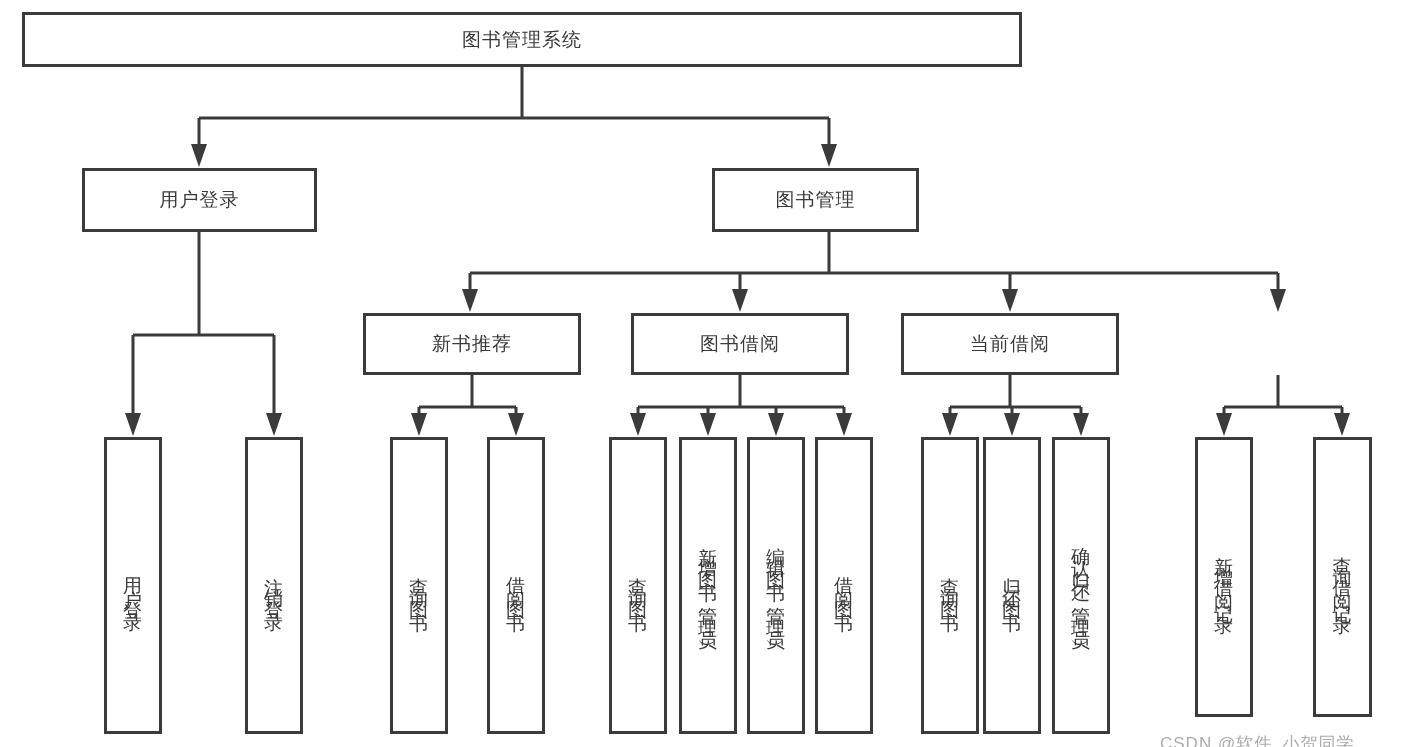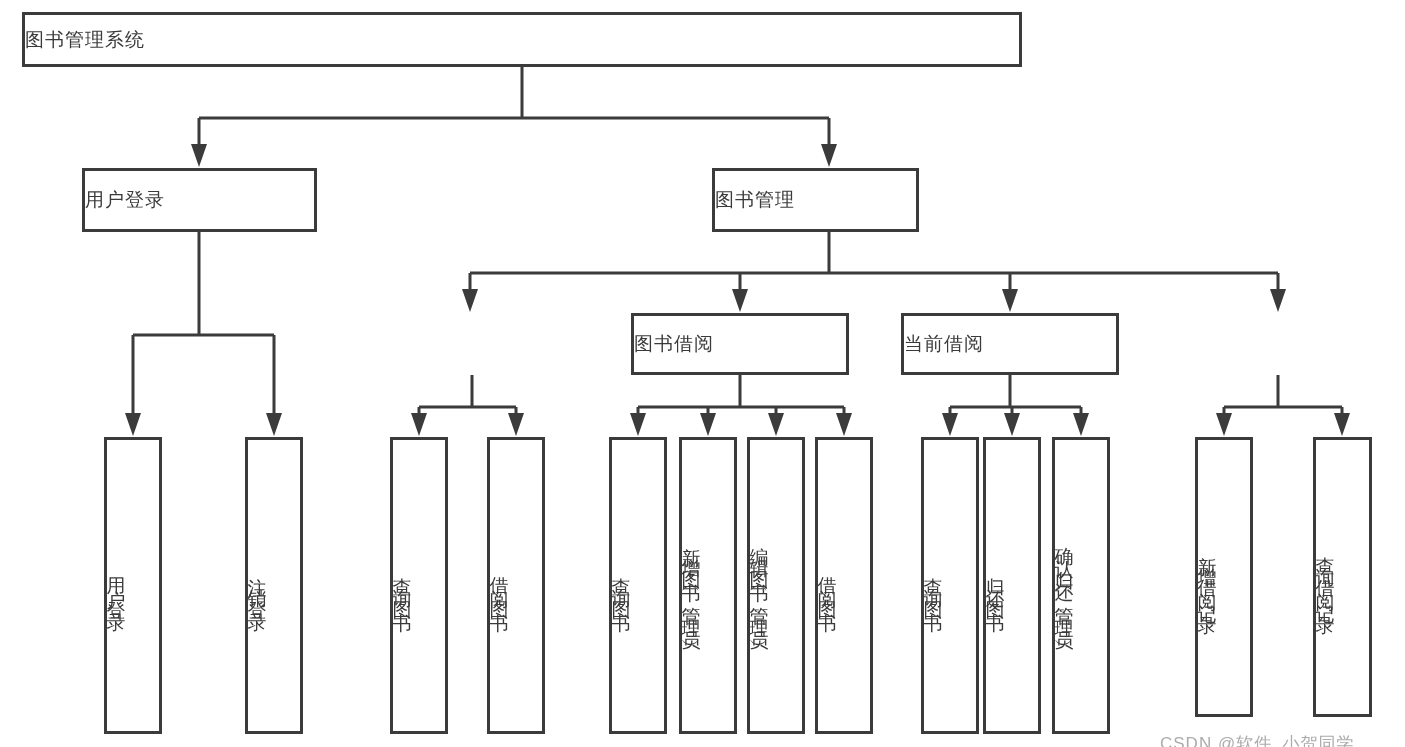--- a/index.html
+++ b/index.html
@@ -5,21 +5,21 @@
   html,body{margin:0;padding:0;}
   body{
     width:1405px;height:747px;position:relative;background:#ffffff;
     font-family:"Liberation Sans","DejaVu Sans",sans-serif;
     overflow:hidden;
   }
   #canvas{position:absolute;inset:0;width:1405px;height:747px;}
   svg.connectors{position:absolute;left:0;top:0;z-index:1;}
   .node{
     position:absolute;box-sizing:border-box;background:#ffffff;
-    border:3px solid #3b3b3b;display:flex;align-items:center;justify-content:flex-start;
+    border:3px solid #3b3b3b;display:flex;align-items:center;justify-content:center;
     z-index:2;color:#3a3a3a;
   }
   .node .lbl{font-size:19px;letter-spacing:1px;white-space:nowrap;}
   .leaf .lbl{
     writing-mode:vertical-rl;text-orientation:mixed;
     font-size:19px;letter-spacing:12px;line-height:1;
   }
   
   .root   {left:22px;  top:12px;  width:1000px;height:55px;}
   .b-user {left:82px;  top:168px; width:235px; height:64px;}
@@ -89,20 +89,23 @@
     <span class="lbl">图书管理系统</span>
   </div>
 
   <div class="node b-user">
     <span class="lbl">用户登录</span>
   </div>
   <div class="node b-book">
     <span class="lbl">图书管理</span>
   </div>
 
+  <div class="node s-new">
+    <span class="lbl">新书推荐</span>
+  </div>
   <div class="node s-cur">
     <span class="lbl">当前借阅</span>
   </div>
   <div class="node s-bor">
     <span class="lbl">图书借阅</span>
   </div>
 
   <div class="node leaf lf-1">
     <span class="lbl">用户登录</span>
   </div>

